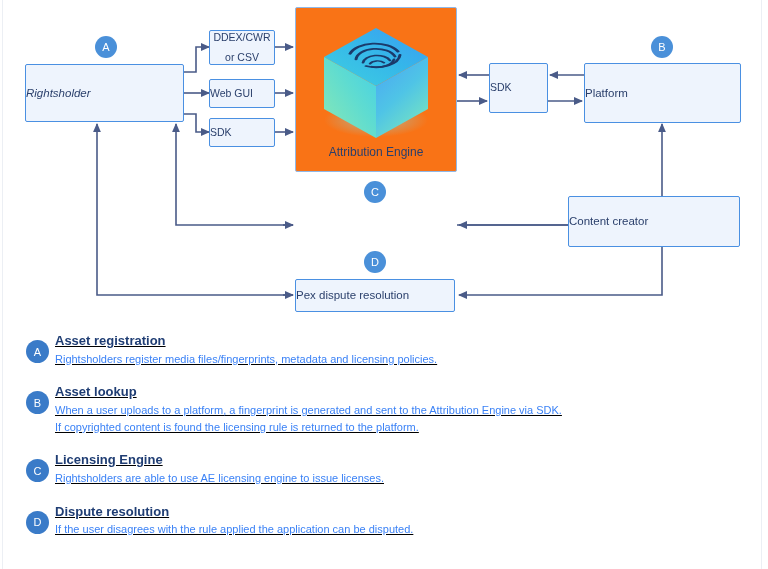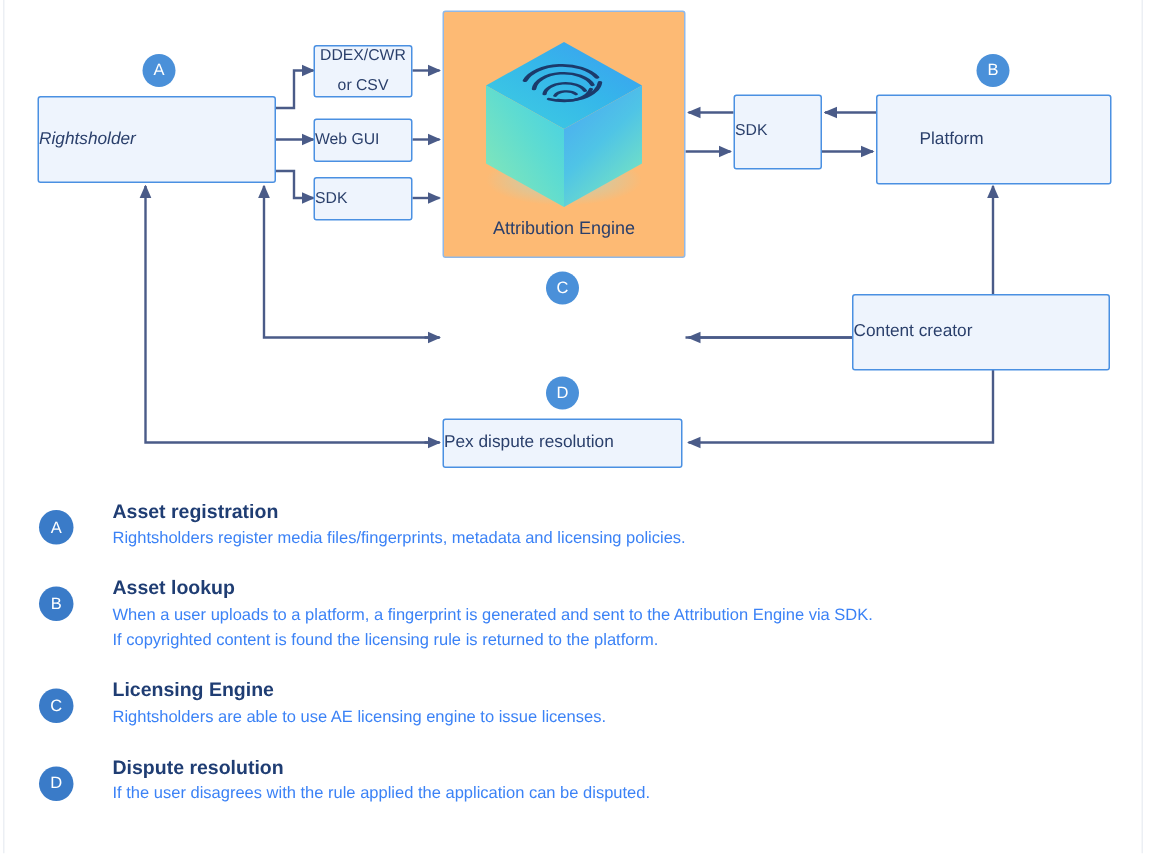--- a/index.html
+++ b/index.html
@@ -60,21 +60,21 @@
     text-align: center;
     line-height: 1.25;
     z-index: 3;
   }
   .node.small { font-size: 10.5px; }
 
   
   .ae-panel {
     position: absolute;
     box-sizing: border-box;
-    background: #fdba74;
+    background: #f97316;
     border: 1.5px solid #8fb8e8;
     border-radius: 2px;
     z-index: 2;
   }
   .ae-label {
     position: absolute;
     left: 0;
     bottom: 12px;
     width: 100%;
     text-align: center;
@@ -124,21 +124,22 @@
     background: #3a7bc8;
     color: #ffffff;
     font-size: 11px;
     display: flex;
     align-items: center;
     justify-content: center;
     flex: 0 0 auto;
     margin-top: 8px;
   }
   .legend-text {
-    margin-left: 26px;
+    margin-left: 6px;
+    text-decoration: underline;
   }
   .legend-title {
     color: #1f3d73;
     font-weight: bold;
     font-size: 13px;
     line-height: 1.45;
   }
   .legend-desc {
     color: #3b82f6;
     font-size: 11px;
@@ -256,21 +257,21 @@
           </g>
         </svg>
       </div>
       <div class="ae-label">Attribution Engine</div>
     </div>
 
     <div class="node small" style="left:489px; top:63px; width:59px; height:50px;">
       <span>SDK</span>
     </div>
 
-    <div class="node" style="left:584px; top:63px; width:157px; height:60px;padding-left:28px;">
+    <div class="node" style="left:584px; top:63px; width:157px; height:60px;">
       <span>Platform</span>
     </div>
     <div class="badge" style="left:651px; top:36px;">
       <span>B</span>
     </div>
 
     <div class="badge" style="left:364px; top:181px;">
       <span>C</span>
     </div>
 

